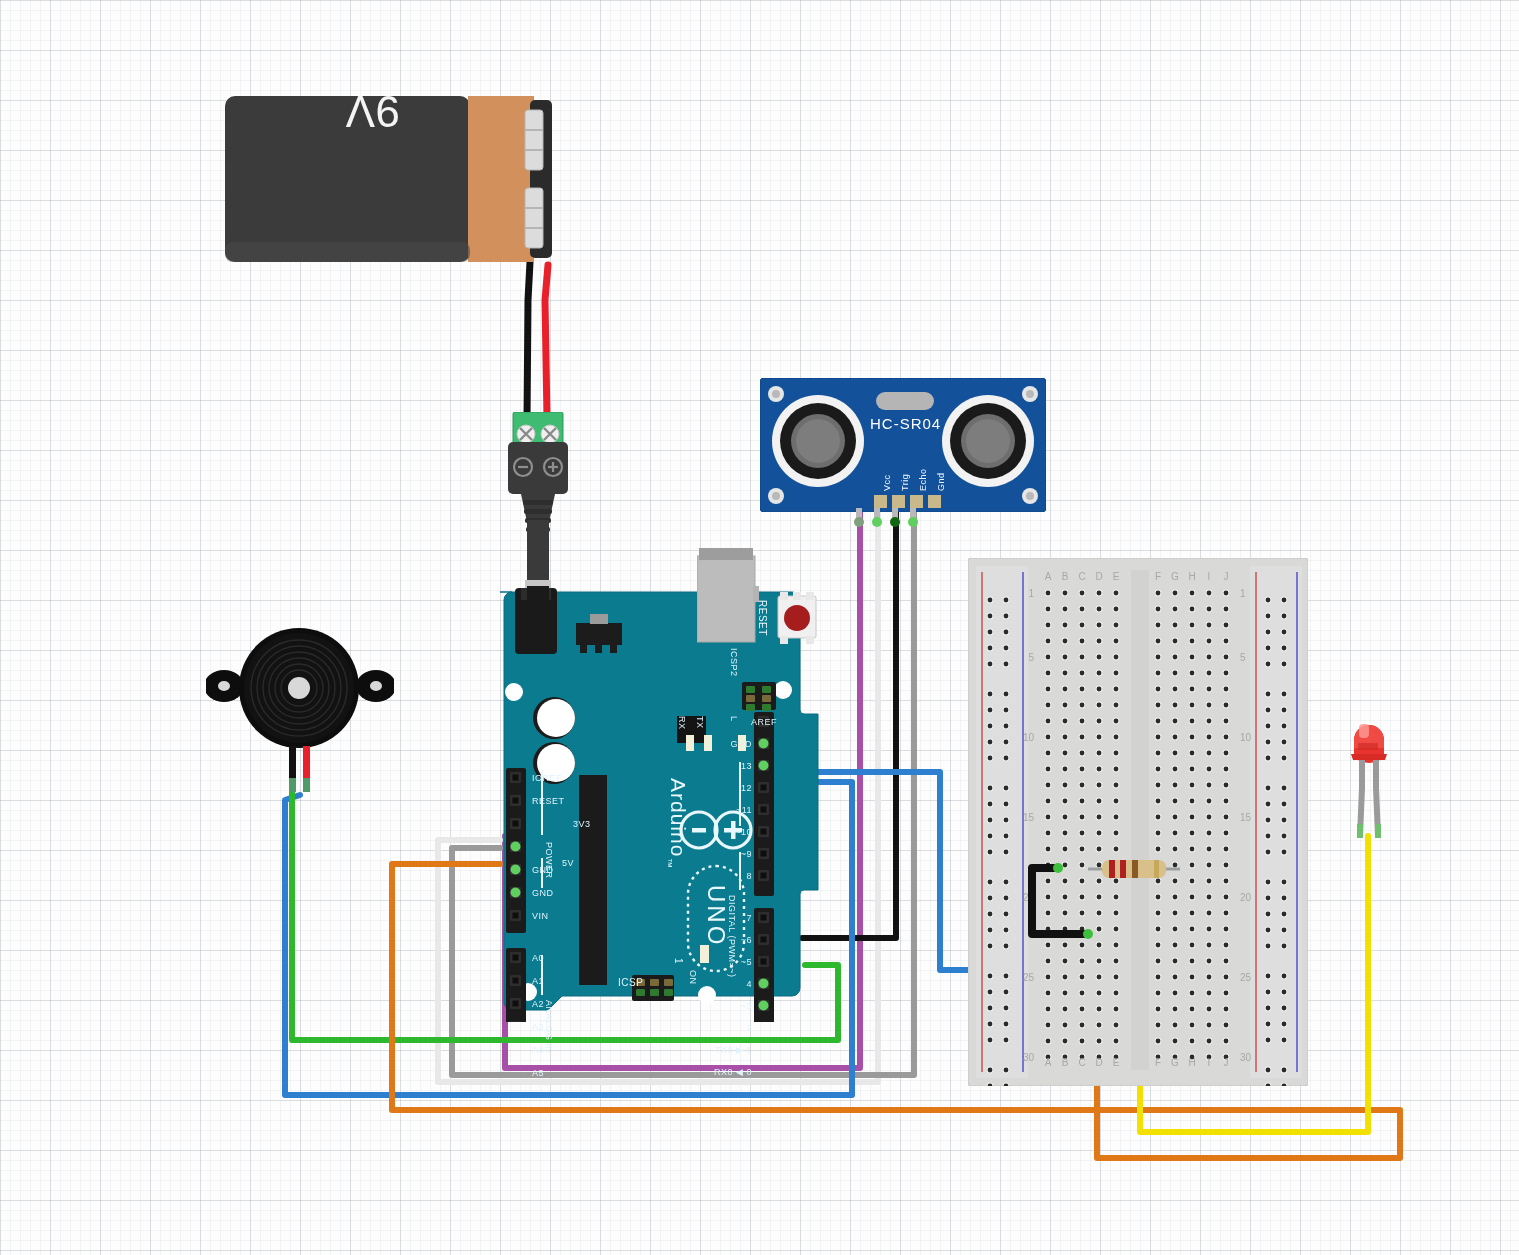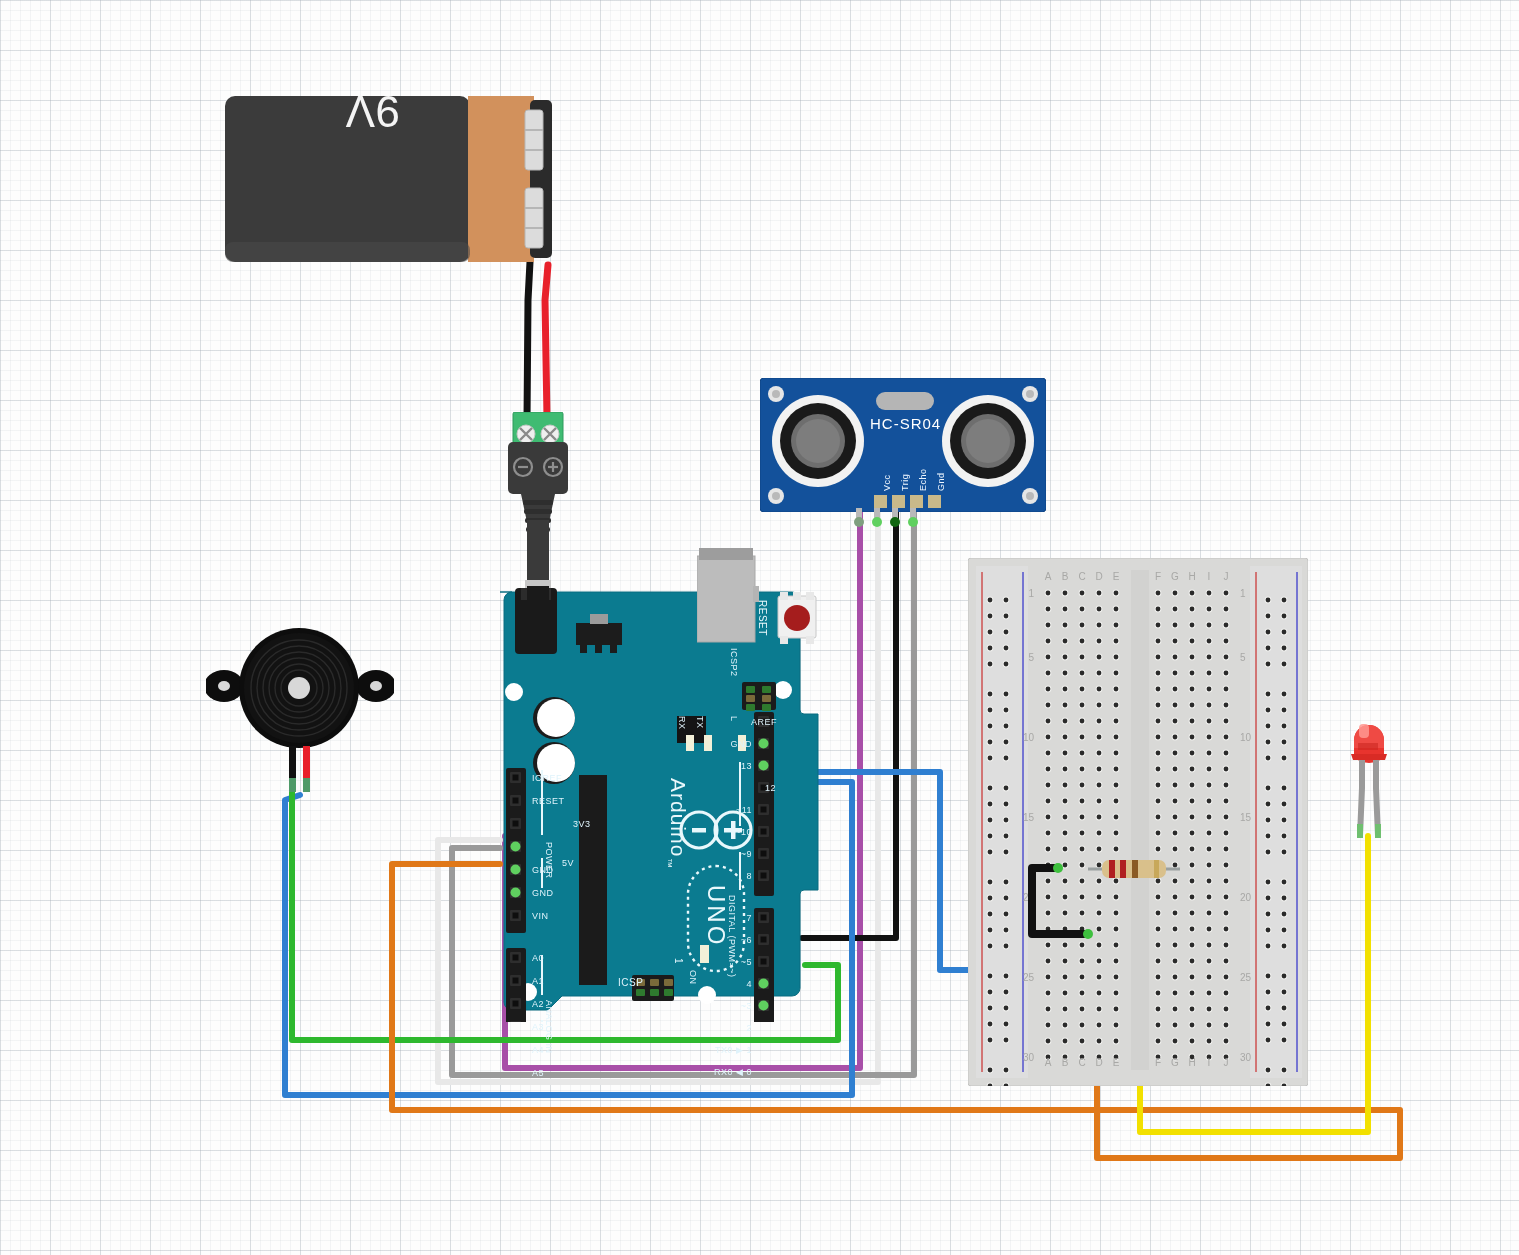--- a/index.html
+++ b/index.html
@@ -1107,21 +1107,21 @@
       <div class="lbl" style="left: 40px; top: 321px;">VIN</div>
       <div class="lbl" style="left: 40px; top: 363px;">A0</div>
       <div class="lbl" style="left: 40px; top: 386px;">A1</div>
       <div class="lbl" style="left: 40px; top: 409px;">A2</div>
       <div class="lbl" style="left: 40px; top: 432px;">A3</div>
       <div class="lbl" style="left: 40px; top: 455px;">A4</div>
       <div class="lbl" style="left: 40px; top: 478px;">A5</div>
       <div class="lbl" style="left: 248px; top: 127px; text-align: right; transform: translateX(-100%); margin-left: 37px;">AREF</div>
       <div class="lbl" style="left: 260px; top: 149px; text-align: right; transform: translateX(-100%);">GND</div>
       <div class="lbl" style="left: 260px; top: 171px; text-align: right; transform: translateX(-100%);">13</div>
-      <div class="lbl" style="left: 260px; top: 193px; text-align: right; transform: translateX(-100%); margin-left: 24px;">12</div>
+      <div class="lbl" style="left: 260px; top: 193px; text-align: right; transform: translateX(-100%);">12</div>
       <div class="lbl" style="left: 260px; top: 215px; text-align: right; transform: translateX(-100%);">~11</div>
       <div class="lbl" style="left: 260px; top: 237px; transform: translateX(-100%);">~10</div>
       <div class="lbl" style="left: 260px; top: 259px; text-align: right; transform: translateX(-100%);">~9</div>
       <div class="lbl" style="left: 260px; top: 281px; text-align: right; transform: translateX(-100%);">8</div>
       <div class="lbl" style="left: 260px; top: 323px; text-align: right; transform: translateX(-100%);">7</div>
       <div class="lbl" style="left: 260px; top: 345px; text-align: right; transform: translateX(-100%);">~6</div>
       <div class="lbl" style="left: 260px; top: 367px; text-align: right; transform: translateX(-100%);">~5</div>
       <div class="lbl" style="left: 260px; top: 389px; text-align: right; transform: translateX(-100%);">4</div>
       <div class="lbl" style="left: 260px; top: 411px; text-align: right; transform: translateX(-100%);">~3</div>
       <div class="lbl" style="left: 260px; top: 433px; text-align: right; transform: translateX(-100%);">2</div>

